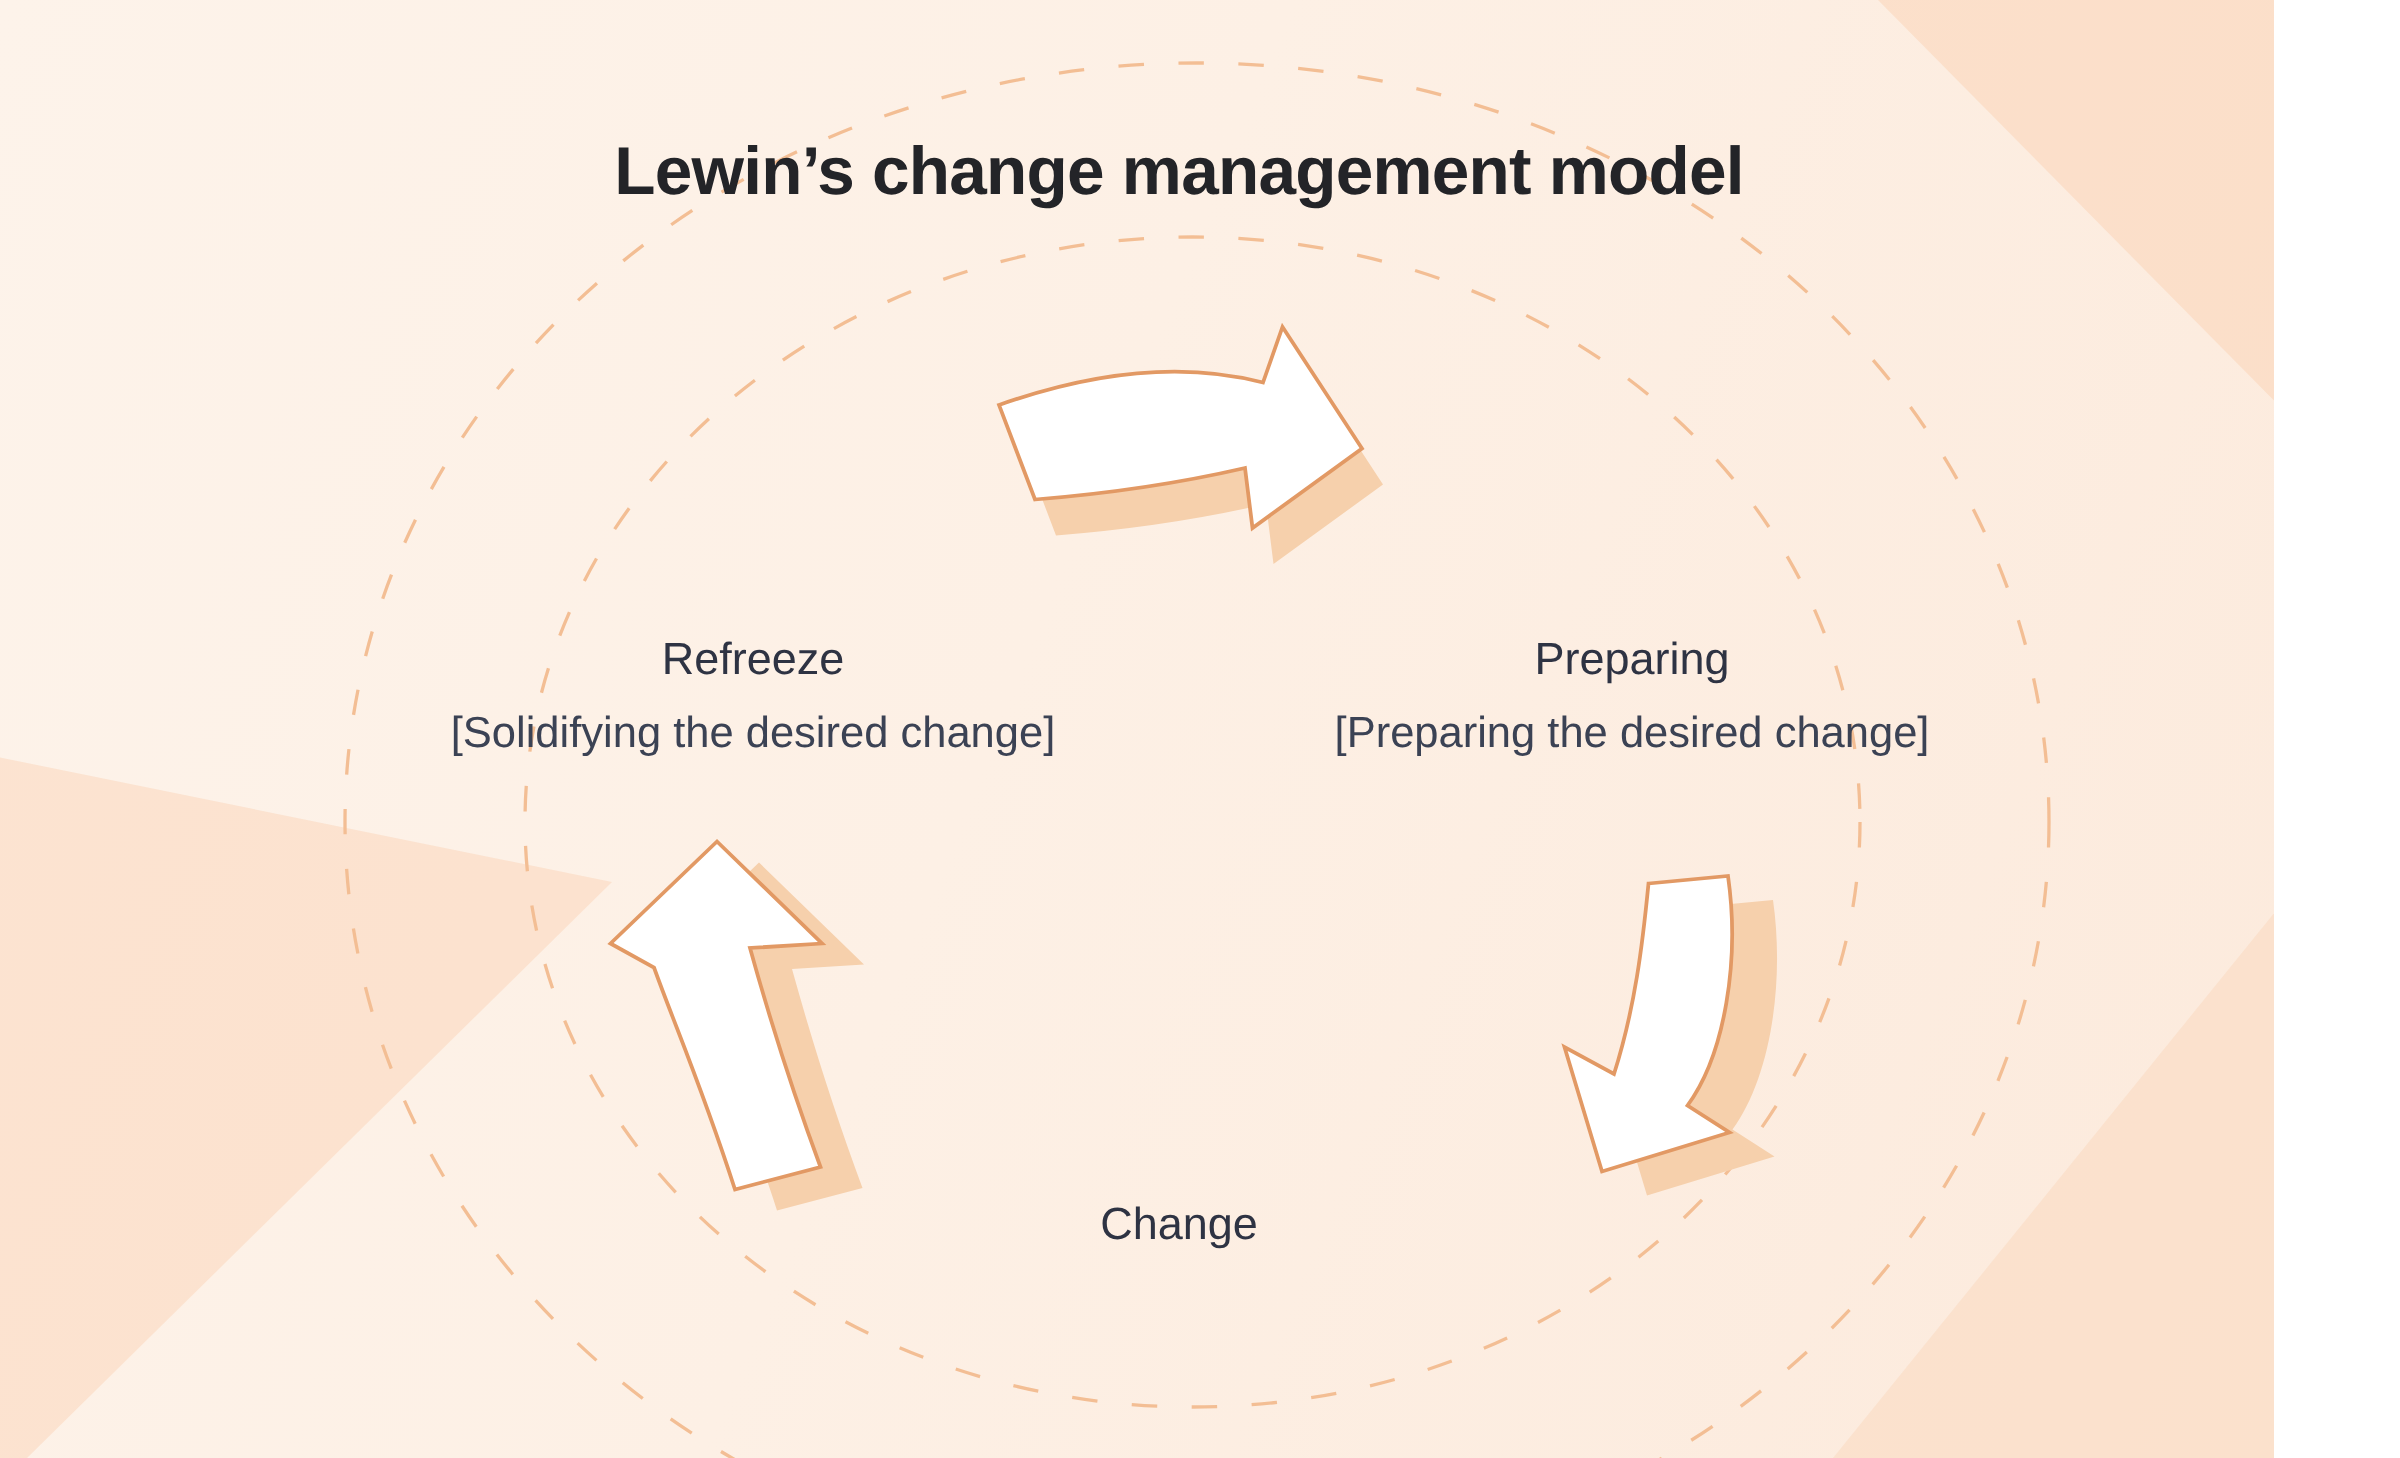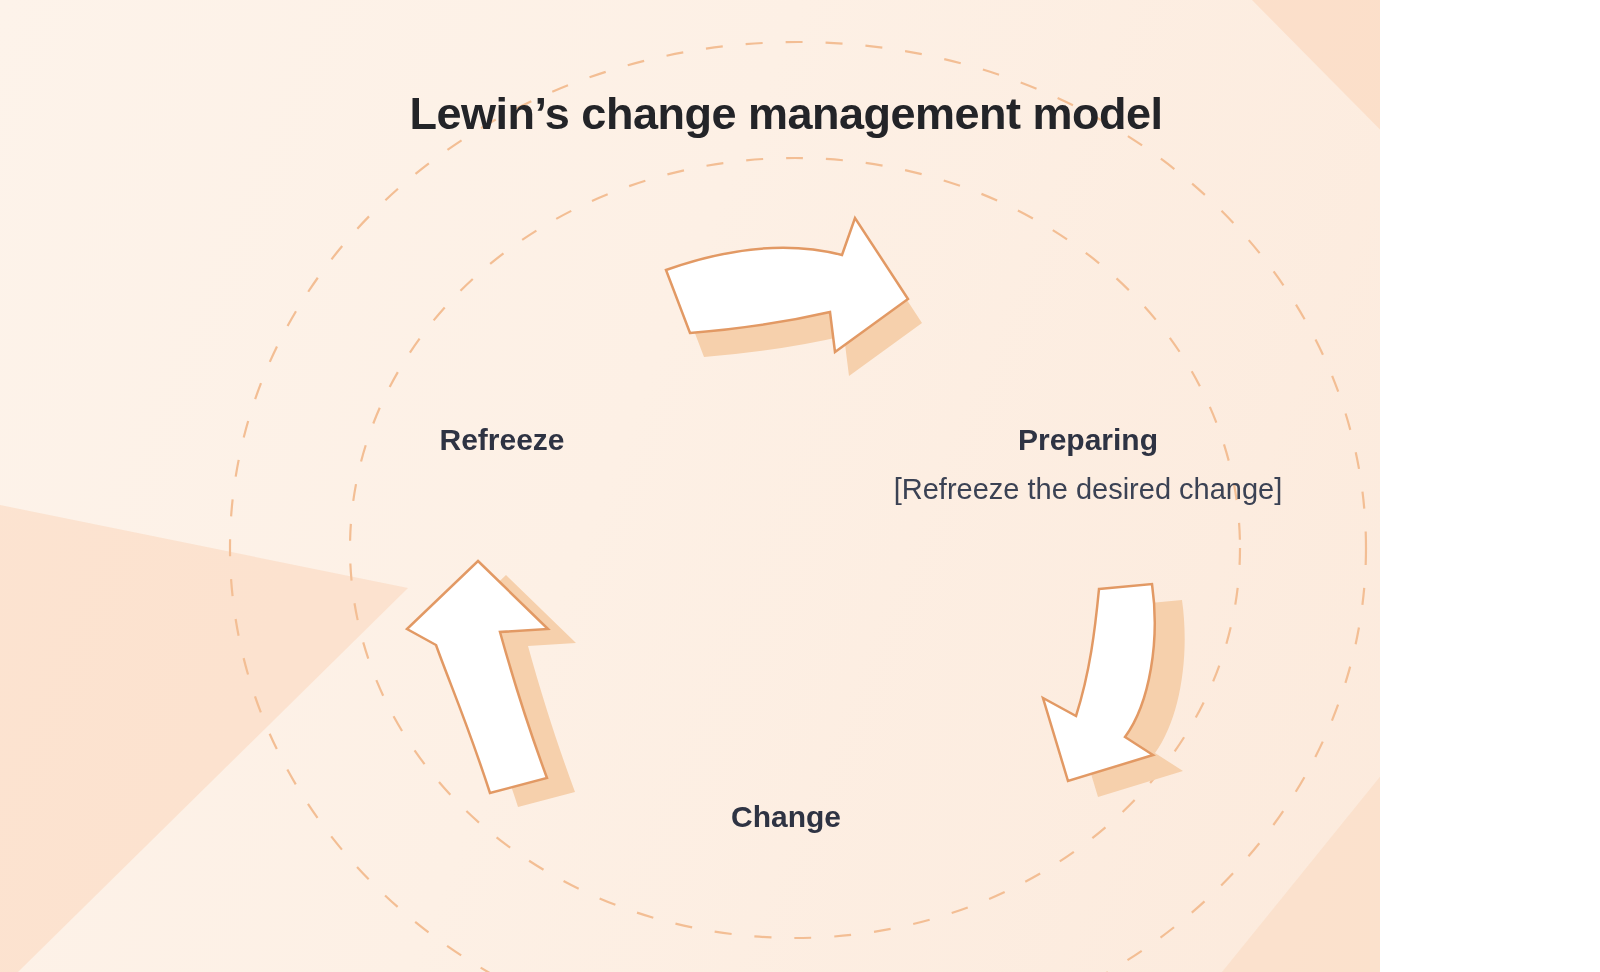--- a/index.html
+++ b/index.html
@@ -7,21 +7,21 @@
     padding: 0;
   }
   body {
     width: 1600px;
     height: 972px;
     overflow: hidden;
     font-family: "Liberation Sans", sans-serif;
   }
   .canvas {
     position: relative;
-    width: 1380px;
+    width: 1516px;
     height: 972px;
     background: linear-gradient(112deg, #fdf3ea 0%, #fdf0e5 45%, #fceadc 100%);
     overflow: hidden;
   }
   .bg-svg {
     position: absolute;
     left: 0;
     top: 0;
   }
   .page-title {
@@ -33,21 +33,21 @@
     font-size: 45px;
     font-weight: 700;
     letter-spacing: -0.5px;
     color: #232428;
   }
   .stage-name {
     position: absolute;
     transform: translateX(-50%);
     white-space: nowrap;
     font-size: 30px;
-    font-weight: 700;
+    font-weight: 400;
     color: #2e3343;
   }
   .stage-desc {
     position: absolute;
     transform: translateX(-50%);
     white-space: nowrap;
     font-size: 29px;
     font-weight: 400;
     color: #3b4254;
   }
@@ -77,19 +77,20 @@
     <path d="M 478 561 L 548 629 L 500 632 C 515 686 530 732 547 778 L 490 793 C 467 722 450 684 436 645 L 407 629 Z" transform="translate(28,14)" fill="#f6d0ac"></path>
 
     <path d="M 666 270 Q 765 235 842 255 L 855 218 L 908 299 L 835 352 L 830 312 Q 765 327 690 333 Z" fill="#ffffff" stroke="#e29964" stroke-width="2.5" stroke-linejoin="miter"></path>
     <path d="M 1099 589 L 1152 584 C 1160 640 1150 703 1125 737 L 1153 755 L 1068 781 L 1043 698 L 1076 716 C 1090 672 1095 630 1099 589 Z" fill="#ffffff" stroke="#e29964" stroke-width="2.5" stroke-linejoin="miter"></path>
     <path d="M 478 561 L 548 629 L 500 632 C 515 686 530 732 547 778 L 490 793 C 467 722 450 684 436 645 L 407 629 Z" fill="#ffffff" stroke="#e29964" stroke-width="2.5" stroke-linejoin="miter"></path>
   </svg>
 
   <div class="page-title">Lewin’s change management model</div>
 
   <div class="stage-name refreeze-name">Refreeze</div>
+  <div class="stage-desc refreeze-desc">[Solidifying the desired change]</div>
 
   <div class="stage-name unfreeze-name">Preparing</div>
-  <div class="stage-desc unfreeze-desc">[Refreeze the desired change]</div>
+  <div class="stage-desc unfreeze-desc">[Preparing the desired change]</div>
 
   <div class="stage-name change-name">Change</div>
 
 </div>
 
 </body></html>

